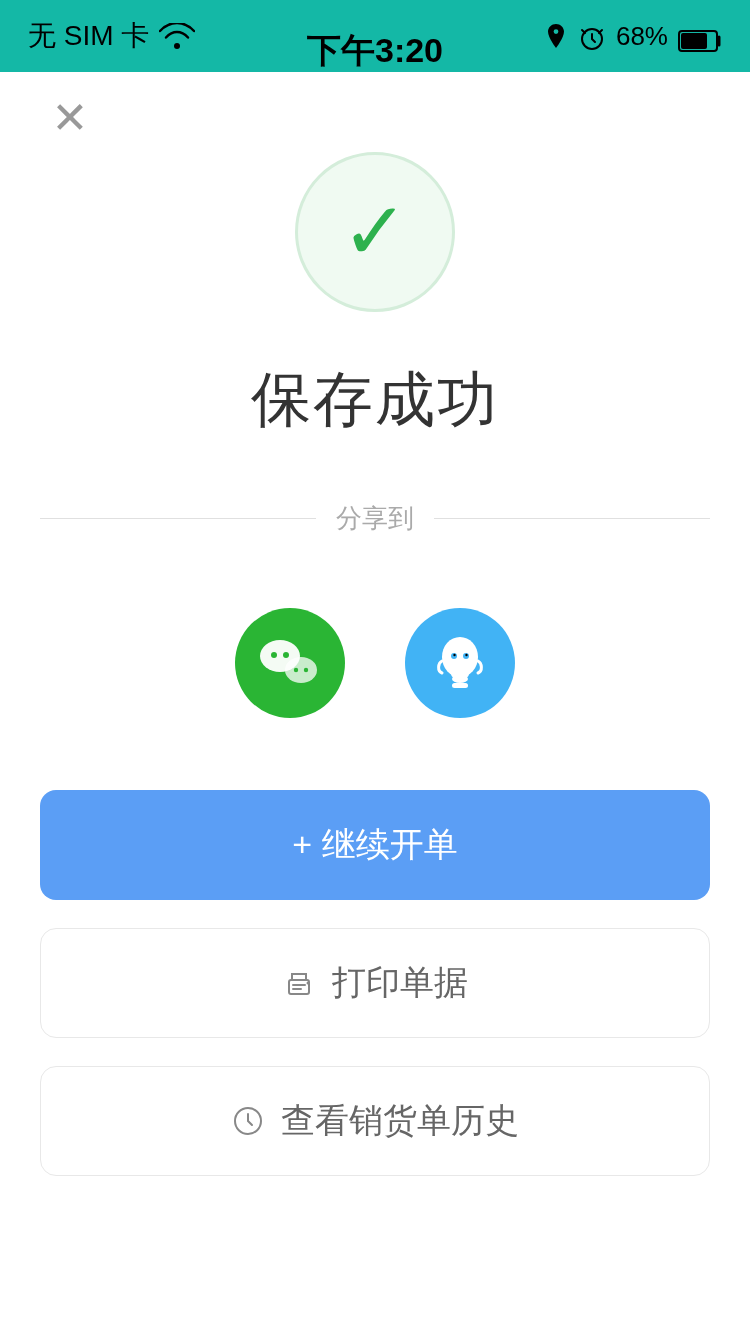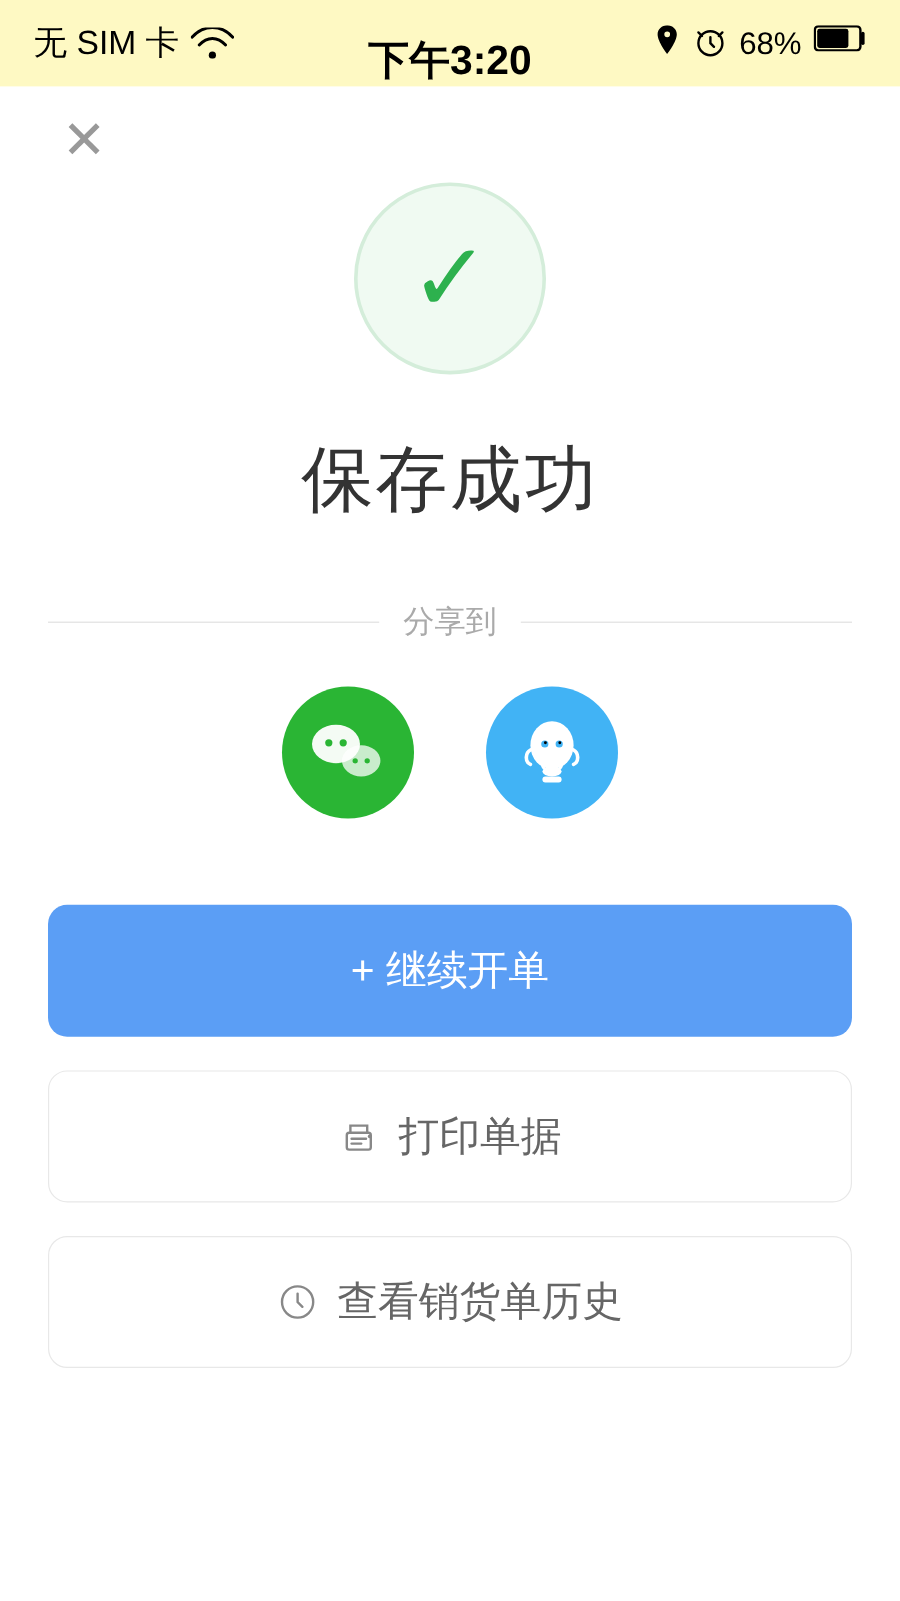--- a/index.html
+++ b/index.html
@@ -18,21 +18,21 @@
     }
 
     
     .status-bar {
       width: 100%;
       height: 72px;
       display: flex;
       align-items: center;
       justify-content: space-between;
       padding: 0 28px;
-      background: #fef9c3;
+      background: #14b8a6;
     }
 
     .status-left {
       display: flex;
       align-items: center;
       gap: 10px;
       font-size: 28px;
       color: #000;
       font-weight: 500;
     }
@@ -47,21 +47,21 @@
       font-weight: 600;
       color: #000;
       position: absolute;
       left: 50%;
       transform: translateX(-50%);
       top: 28px;
     }
 
     .status-right {
       display: flex;
-      align-items: flex-start;
+      align-items: flex-end;
       gap: 10px;
       font-size: 26px;
       color: #000;
     }
 
     
     .close-btn {
       position: absolute;
       top: 88px;
       left: 40px;
@@ -119,21 +119,21 @@
     .share-section {
       width: 100%;
       padding: 0 40px;
       margin-bottom: 60px;
     }
 
     .share-divider {
       display: flex;
       align-items: center;
       gap: 20px;
-      margin-bottom: 36px;
+      margin-bottom: 72px;
     }
 
     .share-divider::before,
     .share-divider::after {
       content: '';
       flex: 1;
       height: 1px;
       background: #e0e0e0;
     }
 

